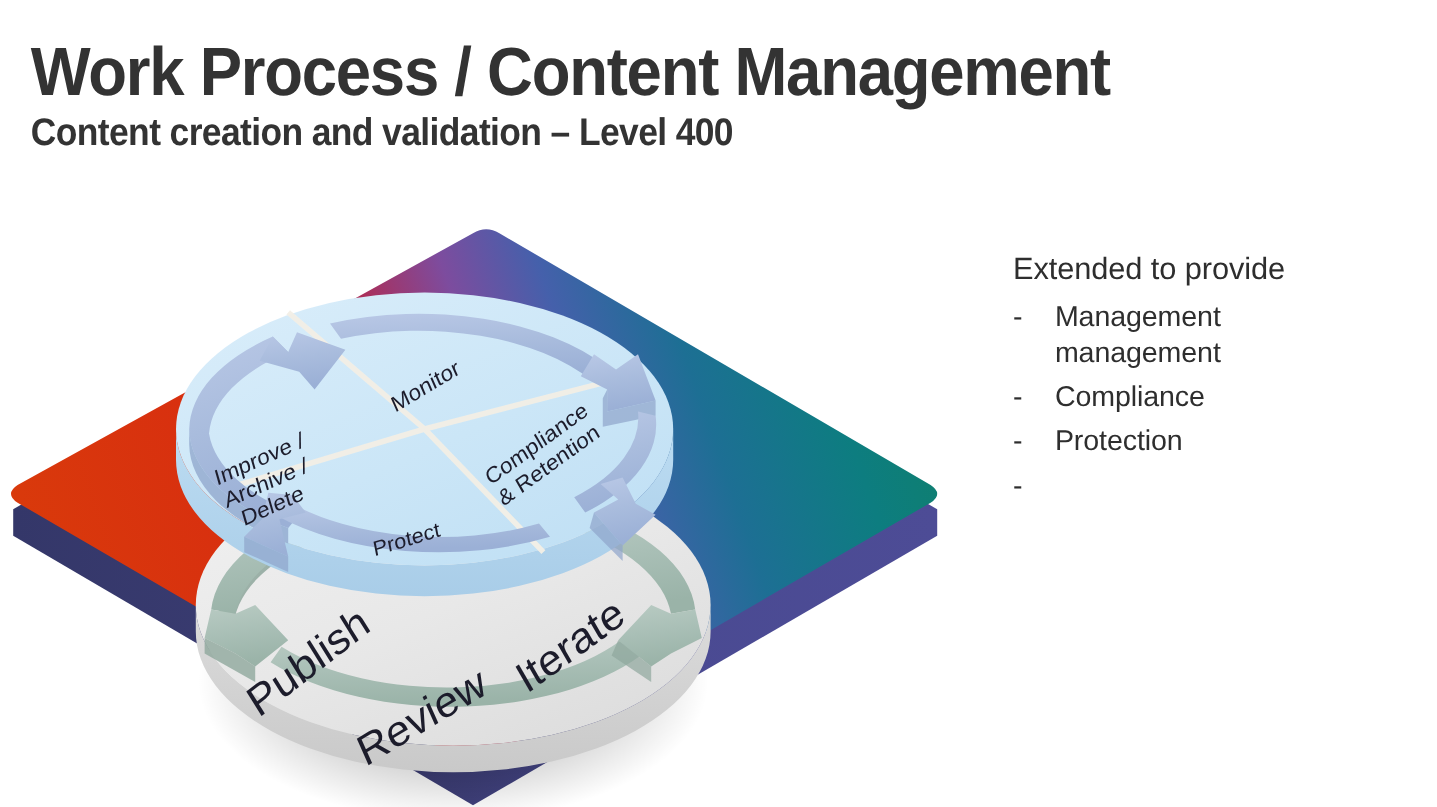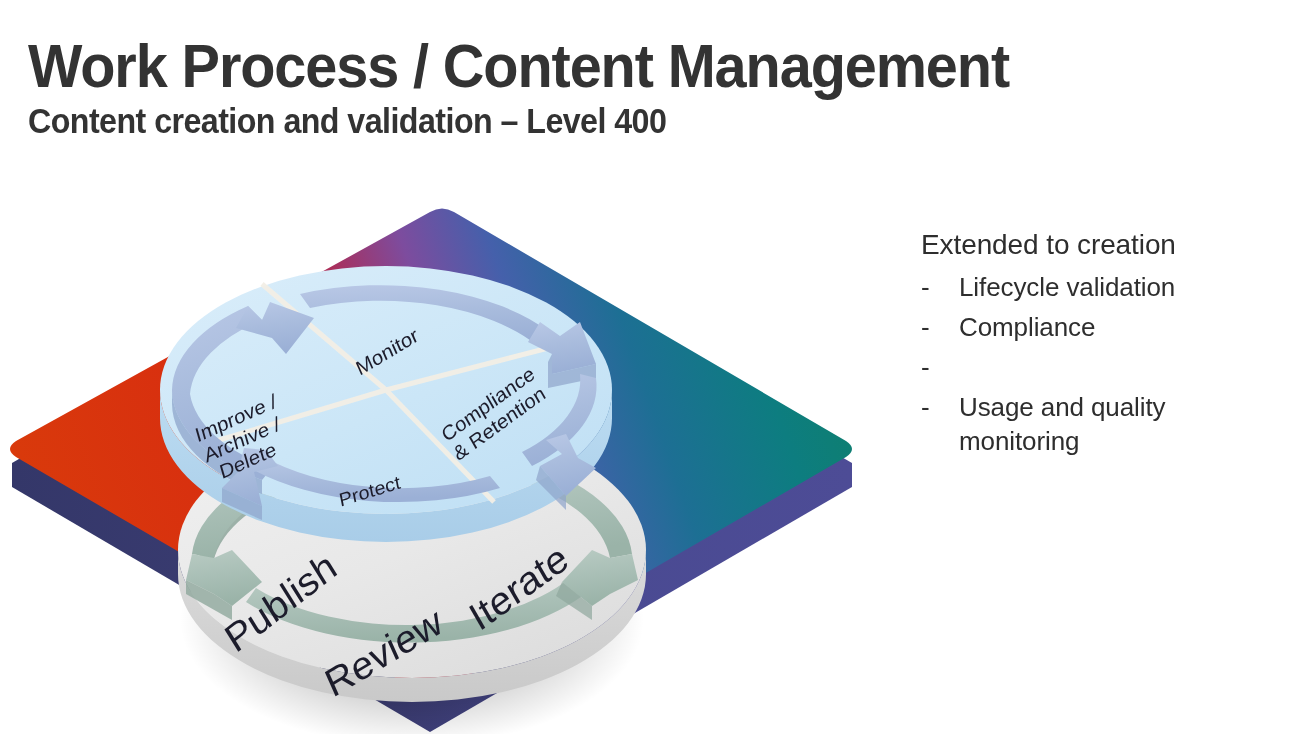--- a/index.html
+++ b/index.html
@@ -153,36 +153,36 @@
 </style>
 </head>
 <body>
 
 <div id="title-block">
   <div id="slide-title">Work Process / Content Management</div>
   <div id="slide-subtitle">Content creation and validation – Level 400</div>
 </div>
 
 <div id="notes-panel">
-  <div id="notes-heading">Extended to creation</div>
+  <div id="notes-heading">Extended to provide</div>
 
   <div class="note-item">
     <span class="note-dash">-</span>
-    <span class="note-text">Lifecycle validation</span>
+    <span class="note-text">Management management</span>
   </div>
   <div class="note-item">
     <span class="note-dash">-</span>
     <span class="note-text">Compliance</span>
   </div>
   <div class="note-item">
     <span class="note-dash">-</span>
+    <span class="note-text">Protection</span>
   </div>
   <div class="note-item">
     <span class="note-dash">-</span>
-    <span class="note-text">Usage and quality monitoring</span>
   </div>
 </div>
 
 <div id="graphic-stage">
 
   <svg id="graphic-svg" viewBox="0 0 900 584">
     <defs>
 
       <linearGradient id="plateGrad" x1="0" y1="0.55" x2="1" y2="0.35">
         <stop offset="0.00" stop-color="#d93a0b"></stop>

